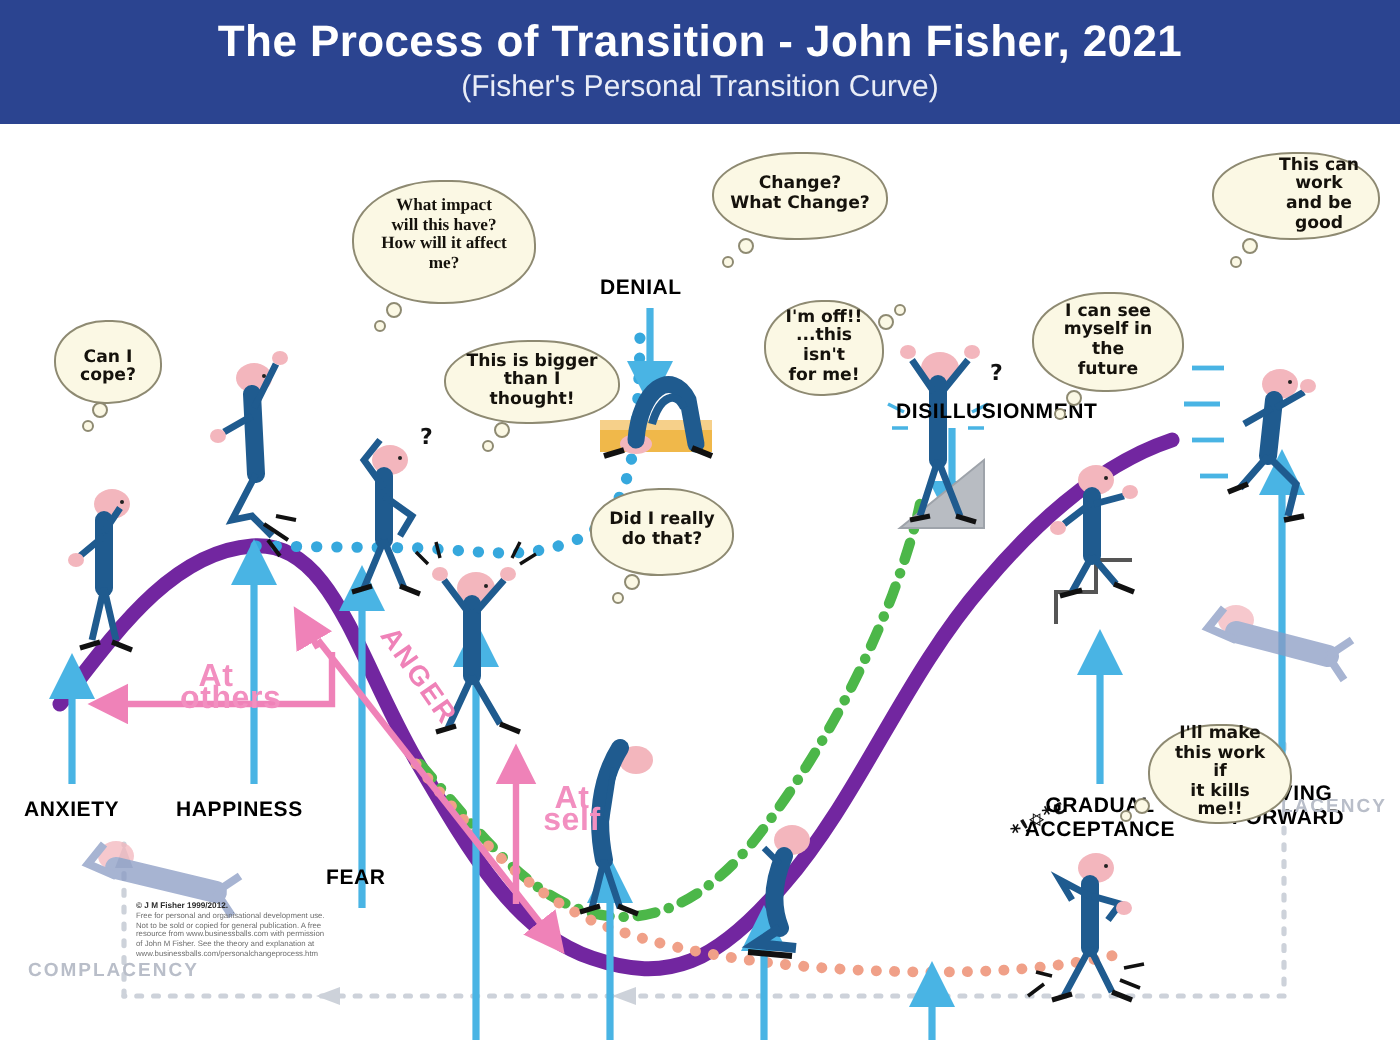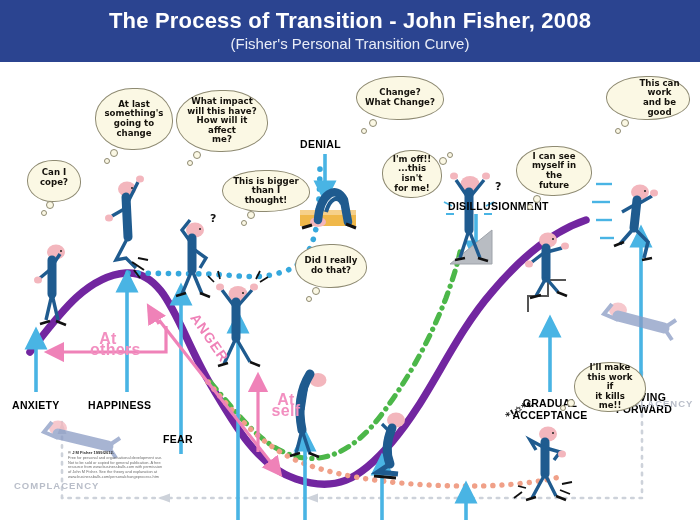--- a/index.html
+++ b/index.html
@@ -35,21 +35,21 @@
   .copy{position:absolute;font-family:"Liberation Sans",sans-serif;color:#6d6d6d;
         font-size:3.9px;line-height:4.8px;width:140px;}
   .copy b{color:#2a2a2a;font-size:4.1px;}
 </style>
 </head>
 <body>
 
 <div id="stage">
 
   <div class="header">
-    <div class="t1">The Process of Transition - John Fisher, 2008</div>
+    <div class="t1">The Process of Transition - John Fisher, 2021</div>
     <div class="t2">(Fisher's  Personal Transition Curve)</div>
   </div>
 
   <svg id="canvas" viewBox="0 0 700 458">
     <defs>
       <marker id="ahBlue" markerWidth="7" markerHeight="7" refX="3.2" refY="3.2" orient="auto">
         <path d="M0,0 L6.4,3.2 L0,6.4 z" fill="#49b4e4"></path>
       </marker>
       <marker id="ahPink" markerWidth="7" markerHeight="7" refX="3.2" refY="3.2" orient="auto">
         <path d="M0,0 L6.4,3.2 L0,6.4 z" fill="#ef82b8"></path>
@@ -262,37 +262,29 @@
 
   <div class="lab grey" style="left:14px;top:480px;">COMPLACENCY</div>
   <div class="lab grey" style="left:608px;top:398px;">COMPLACENCY</div>
 
   <div class="lab anger" style="left:198px;top:312px;">ANGER</div>
   <div class="lab pink" style="left:90px;top:333px;white-space:pre;">At
 others</div>
   <div class="lab pink" style="left:268px;top:394px;white-space:pre;">At
 self</div>
 
-  <div class="bub" style="left:27px;top:160px;width:54px;height:42px;display:flex;align-items:flex-start;justify-content:center;">
+  <div class="bub" style="left:27px;top:160px;width:54px;height:42px;display:flex;align-items:flex-end;justify-content:center;">
     <span style="white-space:pre-line;">Can I
 cope?</span>
     <span class="d1" style="left:18px;bottom:-8px;"></span>
     <span class="d2" style="left:13px;bottom:-15px;"></span>
   </div>
 
-  <div class="bub" style="left:95px;top:88px;width:78px;height:62px;display:flex;align-items:center;justify-content:center;">
-    <span style="white-space:pre-line;">At last
-something's
-going to
-change</span>
-    <span class="d1" style="left:14px;bottom:-8px;"></span>
-    <span class="d2" style="left:8px;bottom:-15px;"></span>
-  </div>
-
-  <div class="bub" style="left:176px;top:90px;width:92px;height:62px;display:flex;align-items:center;justify-content:center;">
+
+  <div class="bub" style="left:176px;top:90px;width:92px;height:62px;display:flex;justify-content:center;font-family:Liberation Serif, serif;">
     <span style="white-space:pre-line;">What impact
 will this have?
 How will it affect
 me?</span>
     <span class="d1" style="left:16px;bottom:-8px;"></span>
     <span class="d2" style="left:10px;bottom:-15px;"></span>
   </div>
 
   <div class="bub" style="left:222px;top:170px;width:88px;height:42px;display:flex;align-items:center;justify-content:center;">
     <span style="white-space:pre-line;">This is bigger

